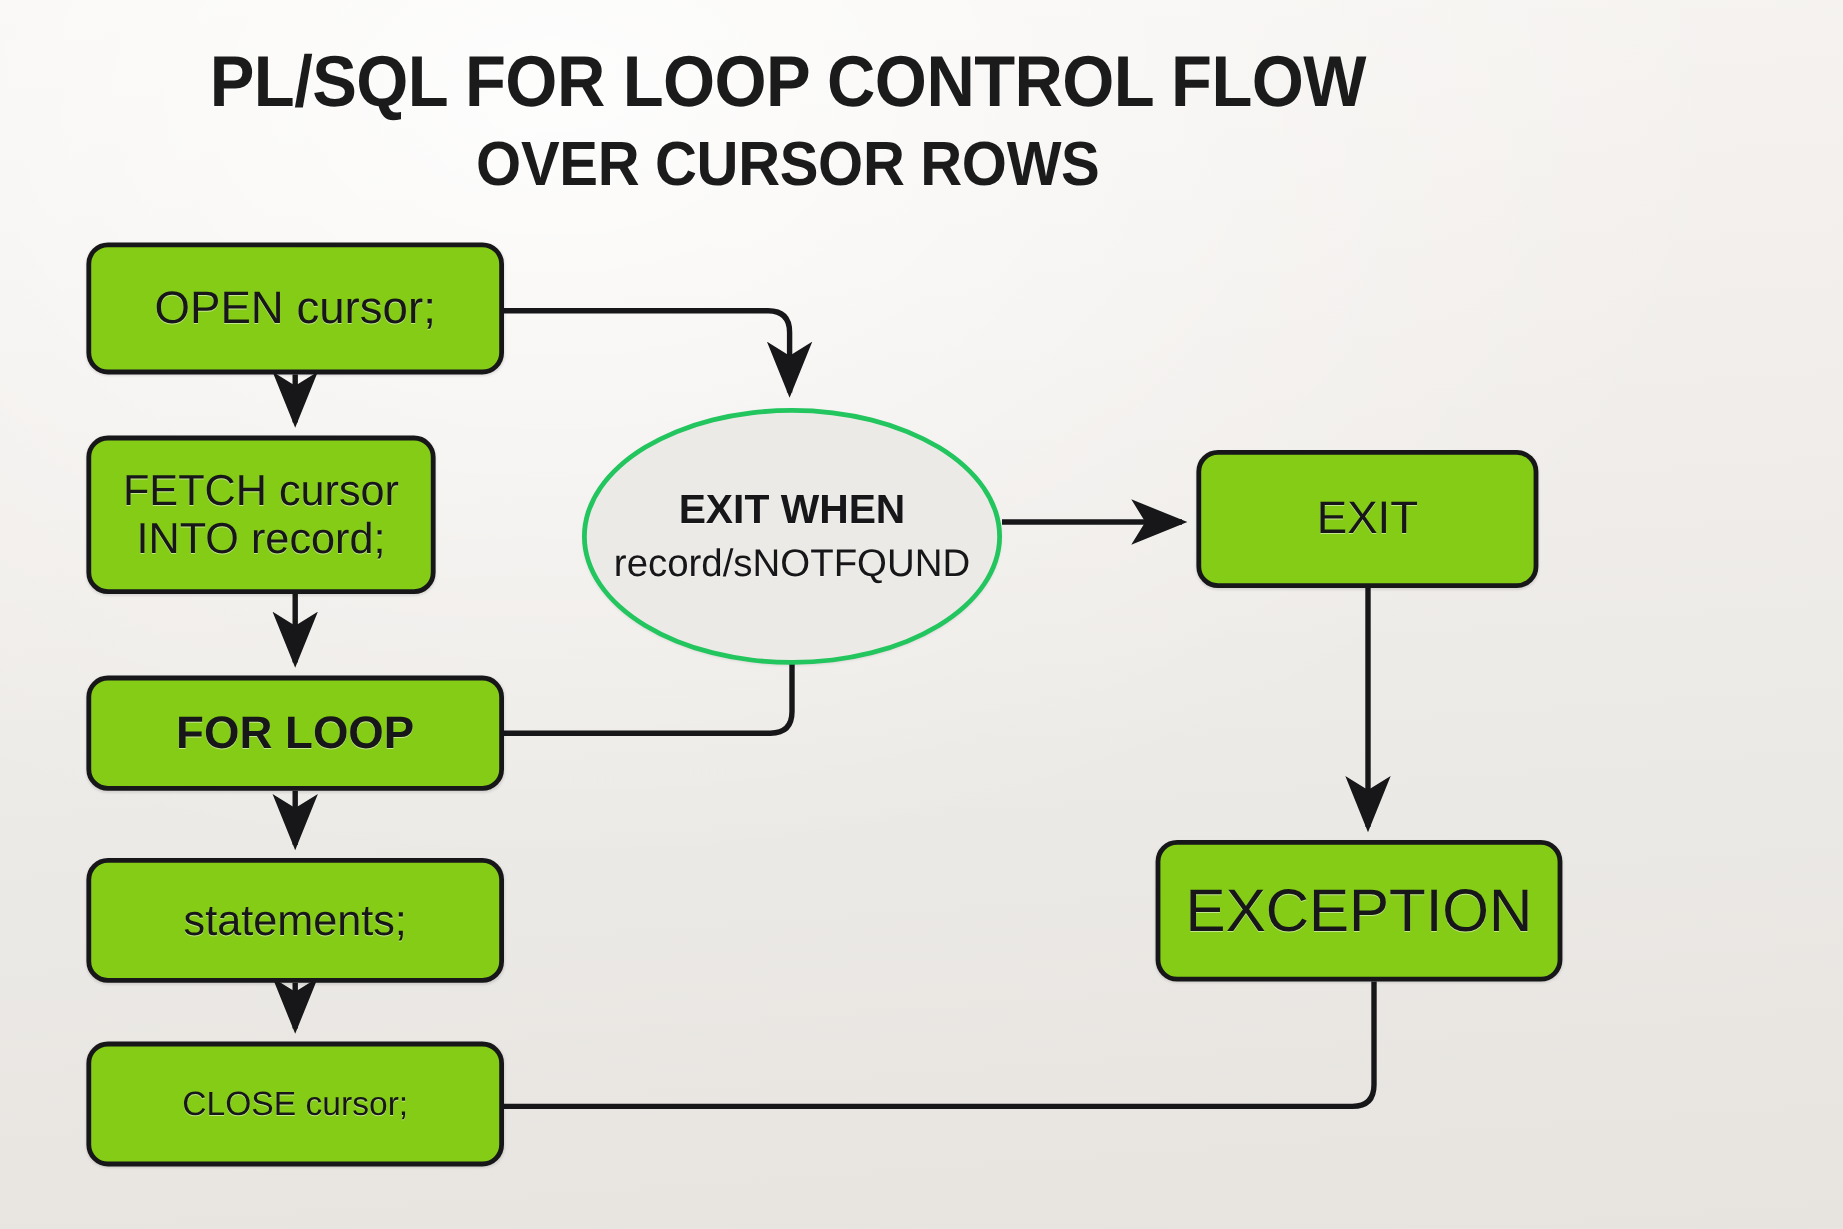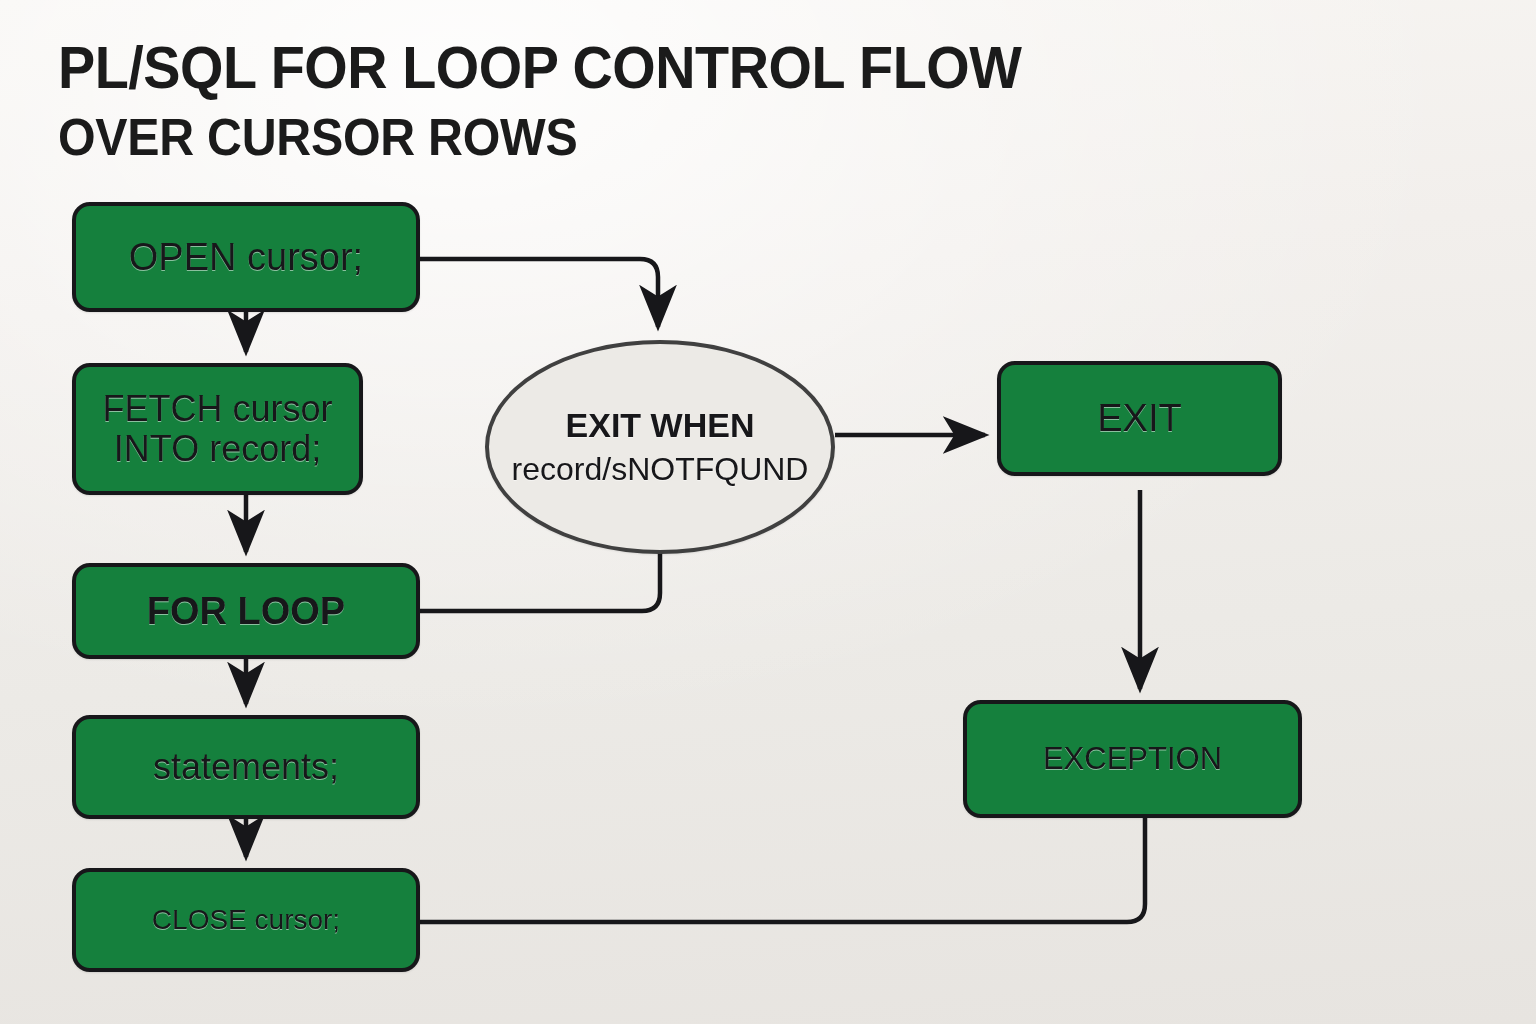--- a/index.html
+++ b/index.html
@@ -33,23 +33,23 @@
     width: 1536px;
     height: 1024px;
     z-index: 1;
     pointer-events: none;
   }
 
   
   .title-wrap {
     position: absolute;
     top: 36px;
-    left: 12px;
+    left: 0;
     width: 1313px;
-    text-align: left;
+    text-align: center;
     z-index: 3;
   }
   .title-main {
     font-size: 60px;
     font-weight: bold;
     letter-spacing: -0.5px;
     color: #1b1b1b;
     line-height: 1.06;
     transform: scaleX(0.93);
     text-shadow: 0 1px 0 rgba(255,255,255,0.55);
@@ -66,41 +66,41 @@
   }
 
   
   .node {
     position: absolute;
     z-index: 2;
     display: flex;
     align-items: center;
     justify-content: center;
     text-align: center;
-    background: #15803d;
+    background: #84cc16;
     border: 4px solid #17171a;
     border-radius: 18px;
     color: #17171a;
     box-shadow: 0 1px 2px rgba(0,0,0,0.10);
   }
   .node .label {
     line-height: 1.12;
     padding: 0 10px;
     text-shadow: 0 1px 0 rgba(255,255,255,0.5);
   }
 
   .ellipse {
     position: absolute;
     z-index: 2;
     display: flex;
     flex-direction: column;
     align-items: center;
     justify-content: center;
     background: #eceae6;
-    border: 4px solid #404040;
+    border: 4px solid #22c55e;
     border-radius: 50%;
     color: #17171a;
     box-shadow: 0 1px 2px rgba(0,0,0,0.08);
   }
   .ellipse .line1 {
     font-size: 34px;
     font-weight: bold;
     letter-spacing: 0px;
     white-space: nowrap;
     text-shadow: 0 1px 0 rgba(255,255,255,0.5);
@@ -112,31 +112,31 @@
     margin-top: 6px;
     text-shadow: 0 1px 0 rgba(255,255,255,0.5);
   }
 
   
   #node-open      { left:72px;  top:202px; width:348px; height:110px; }
   #node-fetch     { left:72px;  top:363px; width:291px; height:132px; }
   #node-forloop   { left:72px;  top:563px; width:348px; height:96px;  }
   #node-stmts     { left:72px;  top:715px; width:348px; height:104px; }
   #node-close     { left:72px;  top:868px; width:348px; height:104px; }
-  #node-exit      { left:997px; top:361px; width:285px; height:115px; }
+  #node-exit      { left:997px; top:375px; width:285px; height:115px; }
   #node-exception { left:963px; top:700px; width:339px; height:118px; }
   #node-exitwhen  { left:485px; top:340px; width:350px; height:214px; }
 
   .f-open      { font-size: 38px; font-weight: normal; }
   .f-fetch     { font-size: 36px; font-weight: normal; }
   .f-forloop   { font-size: 38px; font-weight: bold; }
   .f-stmts     { font-size: 36px; font-weight: normal; }
   .f-close     { font-size: 28px; font-weight: normal; }
   .f-exit      { font-size: 38px; font-weight: normal; }
-  .f-exception { font-size: 31px; font-weight: normal; }
+  .f-exception { font-size: 50px; font-weight: normal; }
 </style>
 </head>
 <body>
 
 <div id="canvas"></div>
 
 <svg id="edges" viewBox="0 0 1536 1024" width="1536" height="1024" xmlns="http://www.w3.org/2000/svg">
   <defs>
     <marker id="arrowhead" markerWidth="11" markerHeight="9" refX="9.4" refY="4.5" orient="auto" markerUnits="strokeWidth">
       <path d="M0,0.3 L10.4,4.5 L0,8.7 L2.6,4.5 Z" fill="#17171a"></path>

